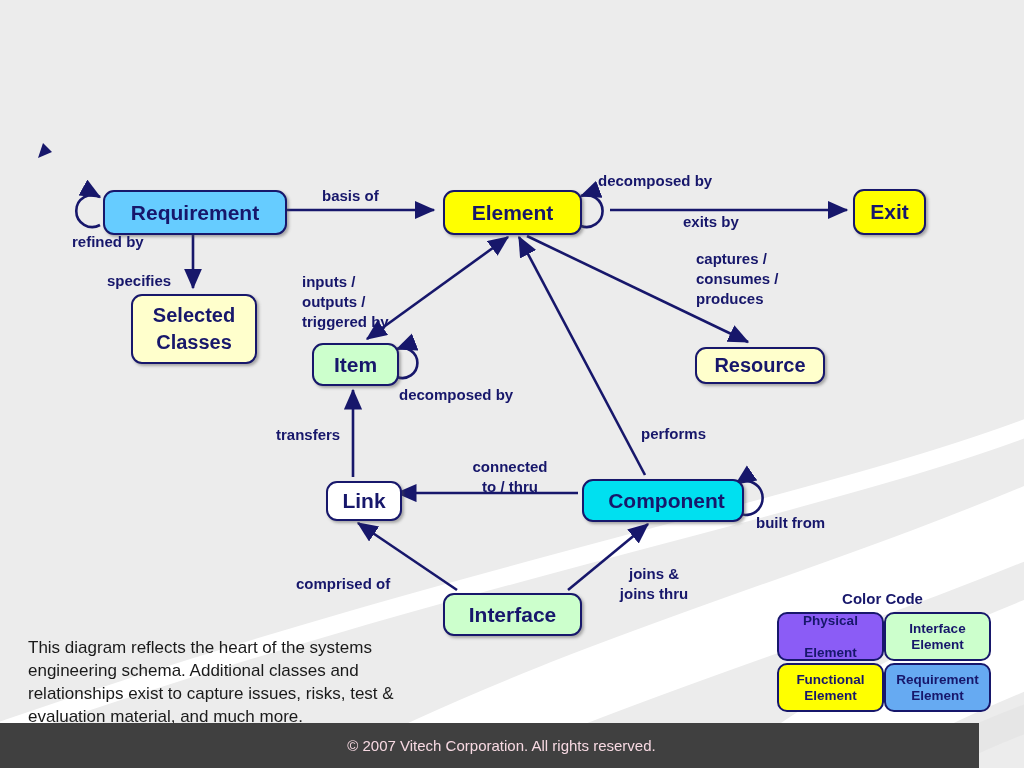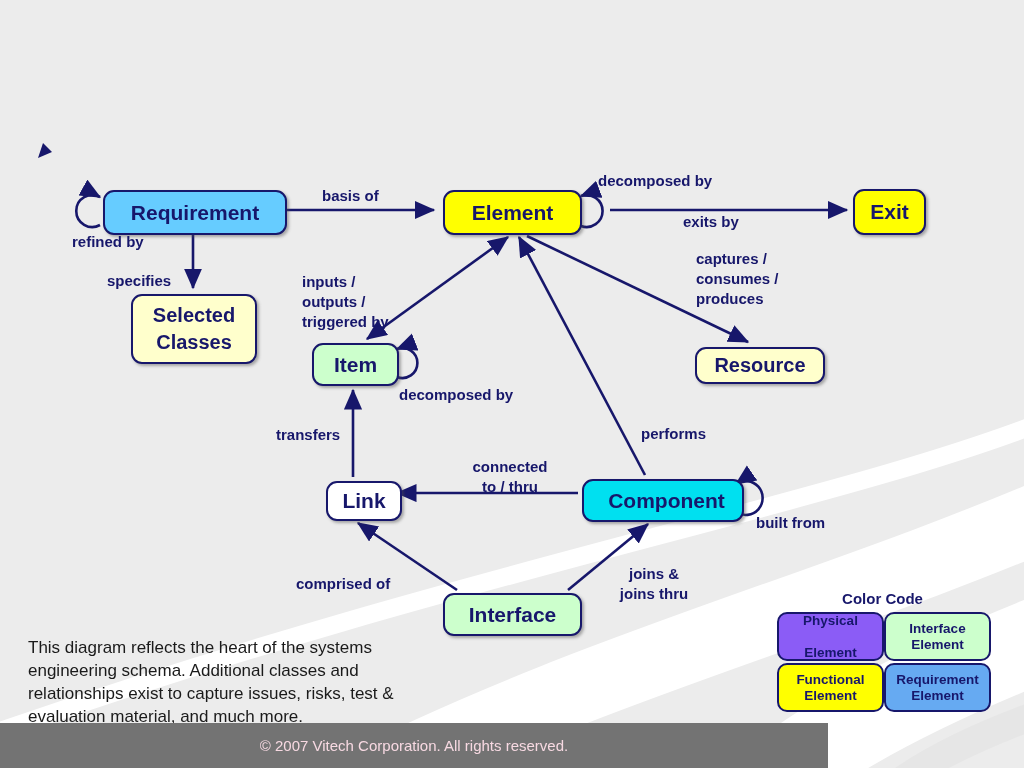--- a/index.html
+++ b/index.html
@@ -7,22 +7,22 @@
          background:#ECECEC;font-family:"Liberation Sans",sans-serif;}
 
   
   .header{position:absolute;left:0;top:0;width:1024px;height:103px;
           background:#D31245;border-bottom:4px solid #EFA8BD;z-index:5;}
   .logo{position:absolute;left:42px;top:14px;width:78px;height:78px;}
   .title{position:absolute;left:140px;top:27px;width:870px;text-align:center;
          color:#FFFFFF;font-size:40px;font-weight:bold;letter-spacing:0px;}
 
   
-  .footer{position:absolute;left:0;bottom:0;width:828px;height:45px;
-          background:#737373;z-index:5;}
+  .footer{position:absolute;left:0;bottom:0;width:955px;height:45px;
+          background:#404040;z-index:5;padding-left:24px;}
   .footer .copy{width:100%;text-align:center;line-height:45px;
           color:#F7D9E2;font-size:15px;}
 
   
   svg.layer{position:absolute;left:0;top:0;width:1024px;height:768px;pointer-events:none;}
   #swoosh{z-index:0;} #arrows{z-index:2;}
 
   
   .node{position:absolute;z-index:3;display:flex;align-items:center;justify-content:center;
         border:2.5px solid #17176B;border-radius:11px;color:#17176B;font-weight:bold;

